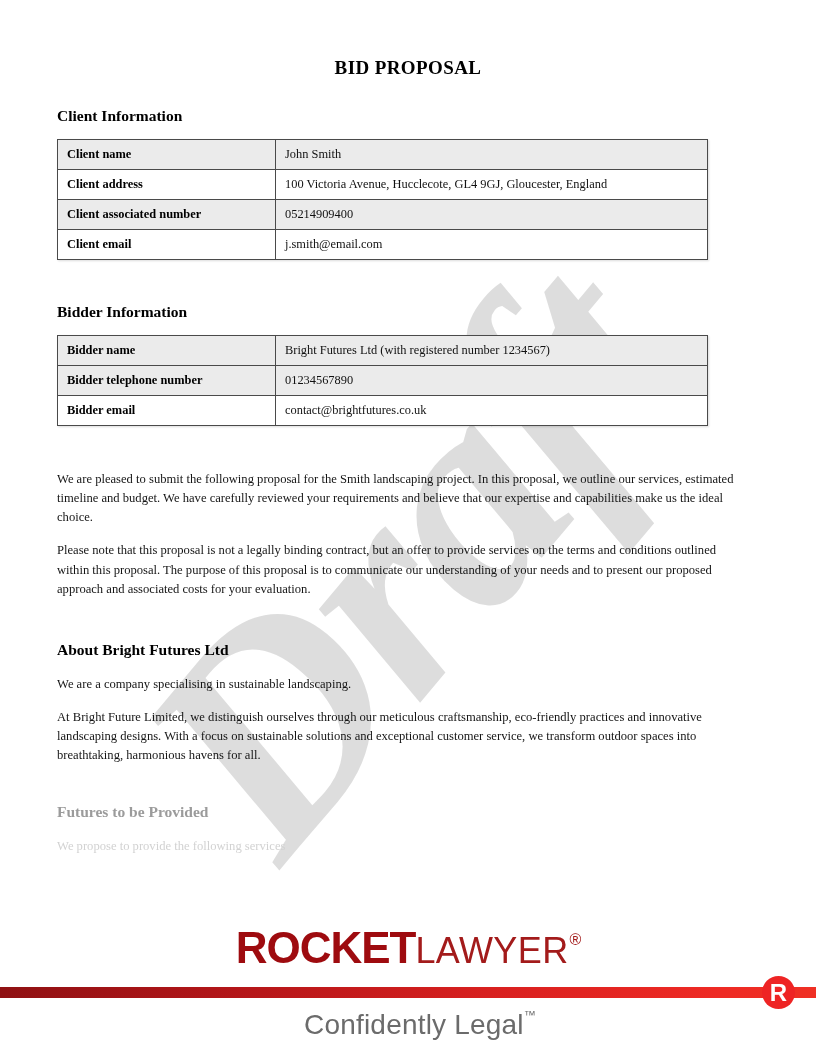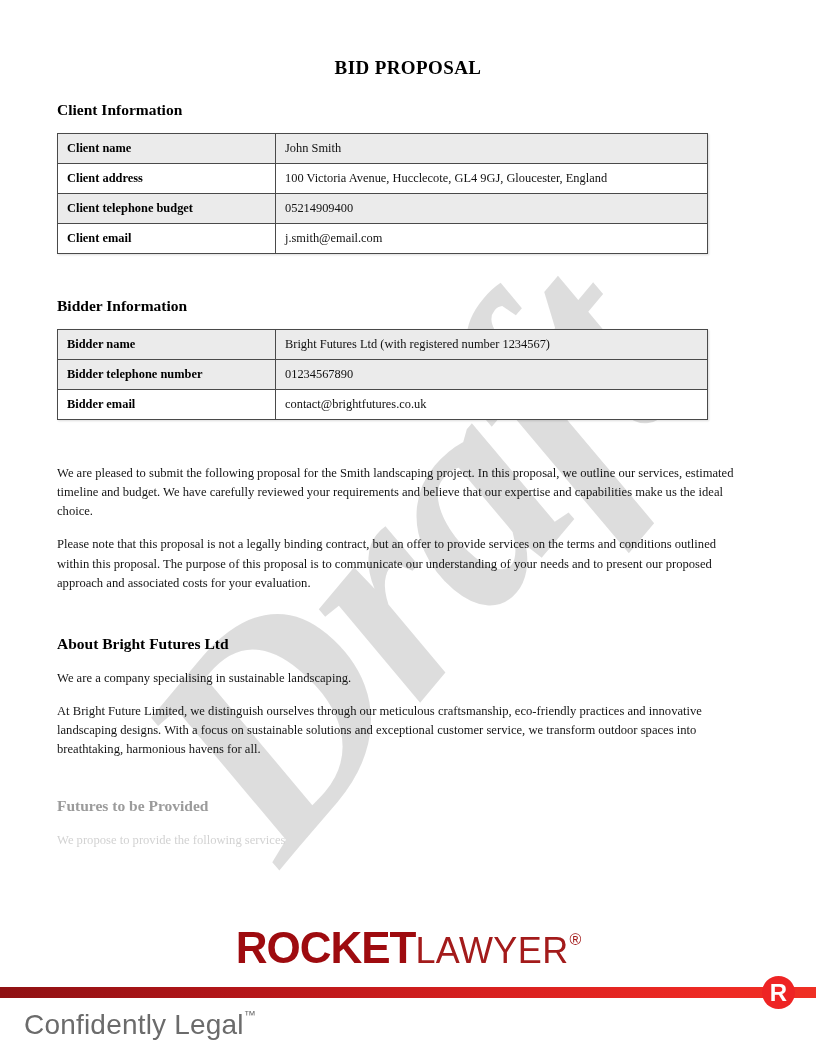--- a/index.html
+++ b/index.html
@@ -64,21 +64,21 @@
   }
 
   h2.section-heading {
     font-size: 15.5px;
     font-weight: 700;
     margin: 0;
     padding: 0;
     color: #000;
   }
 
-  .sec-client-info  { margin-top: 22px; }
+  .sec-client-info  { margin-top: 28px; }
   .sec-bidder-info  { margin-top: 43px; }
   .sec-intro        { margin-top: 44px; }
   .sec-about        { margin-top: 42px; }
   .sec-services     { margin-top: 38px; }
 
   
   table.info-table {
     width: 651px;
     border-collapse: collapse;
     margin-top: 14px;
@@ -197,21 +197,21 @@
     font-size: 24px;
     font-weight: 700;
     line-height: 33px;
     text-align: center;
   }
   #tagline {
     position: absolute;
     left: 0;
     right: 0;
     top: 100px;
-    text-align: left;
+    text-align: center;
     font-family: "Liberation Sans", "DejaVu Sans", sans-serif;
     font-size: 28px;
     font-weight: 300;
     color: #6b6b6b;
     letter-spacing: 0.2px;
     pointer-events: auto;
     padding-left: 24px;
   }
   #tagline .tm {
     font-size: 12px;
@@ -237,21 +237,21 @@
         <tbody>
           <tr class="shaded">
             <td class="label">Client name</td>
             <td class="value">John Smith</td>
           </tr>
           <tr class="plain">
             <td class="label">Client address</td>
             <td class="value">100 Victoria Avenue, Hucclecote, GL4 9GJ, Gloucester, England</td>
           </tr>
           <tr class="shaded">
-            <td class="label">Client telephone budget</td>
+            <td class="label">Client associated number</td>
             <td class="value">05214909400</td>
           </tr>
           <tr class="plain">
             <td class="label">Client email</td>
             <td class="value">j.smith@email.com</td>
           </tr>
         </tbody>
       </table>
     </div>
 

